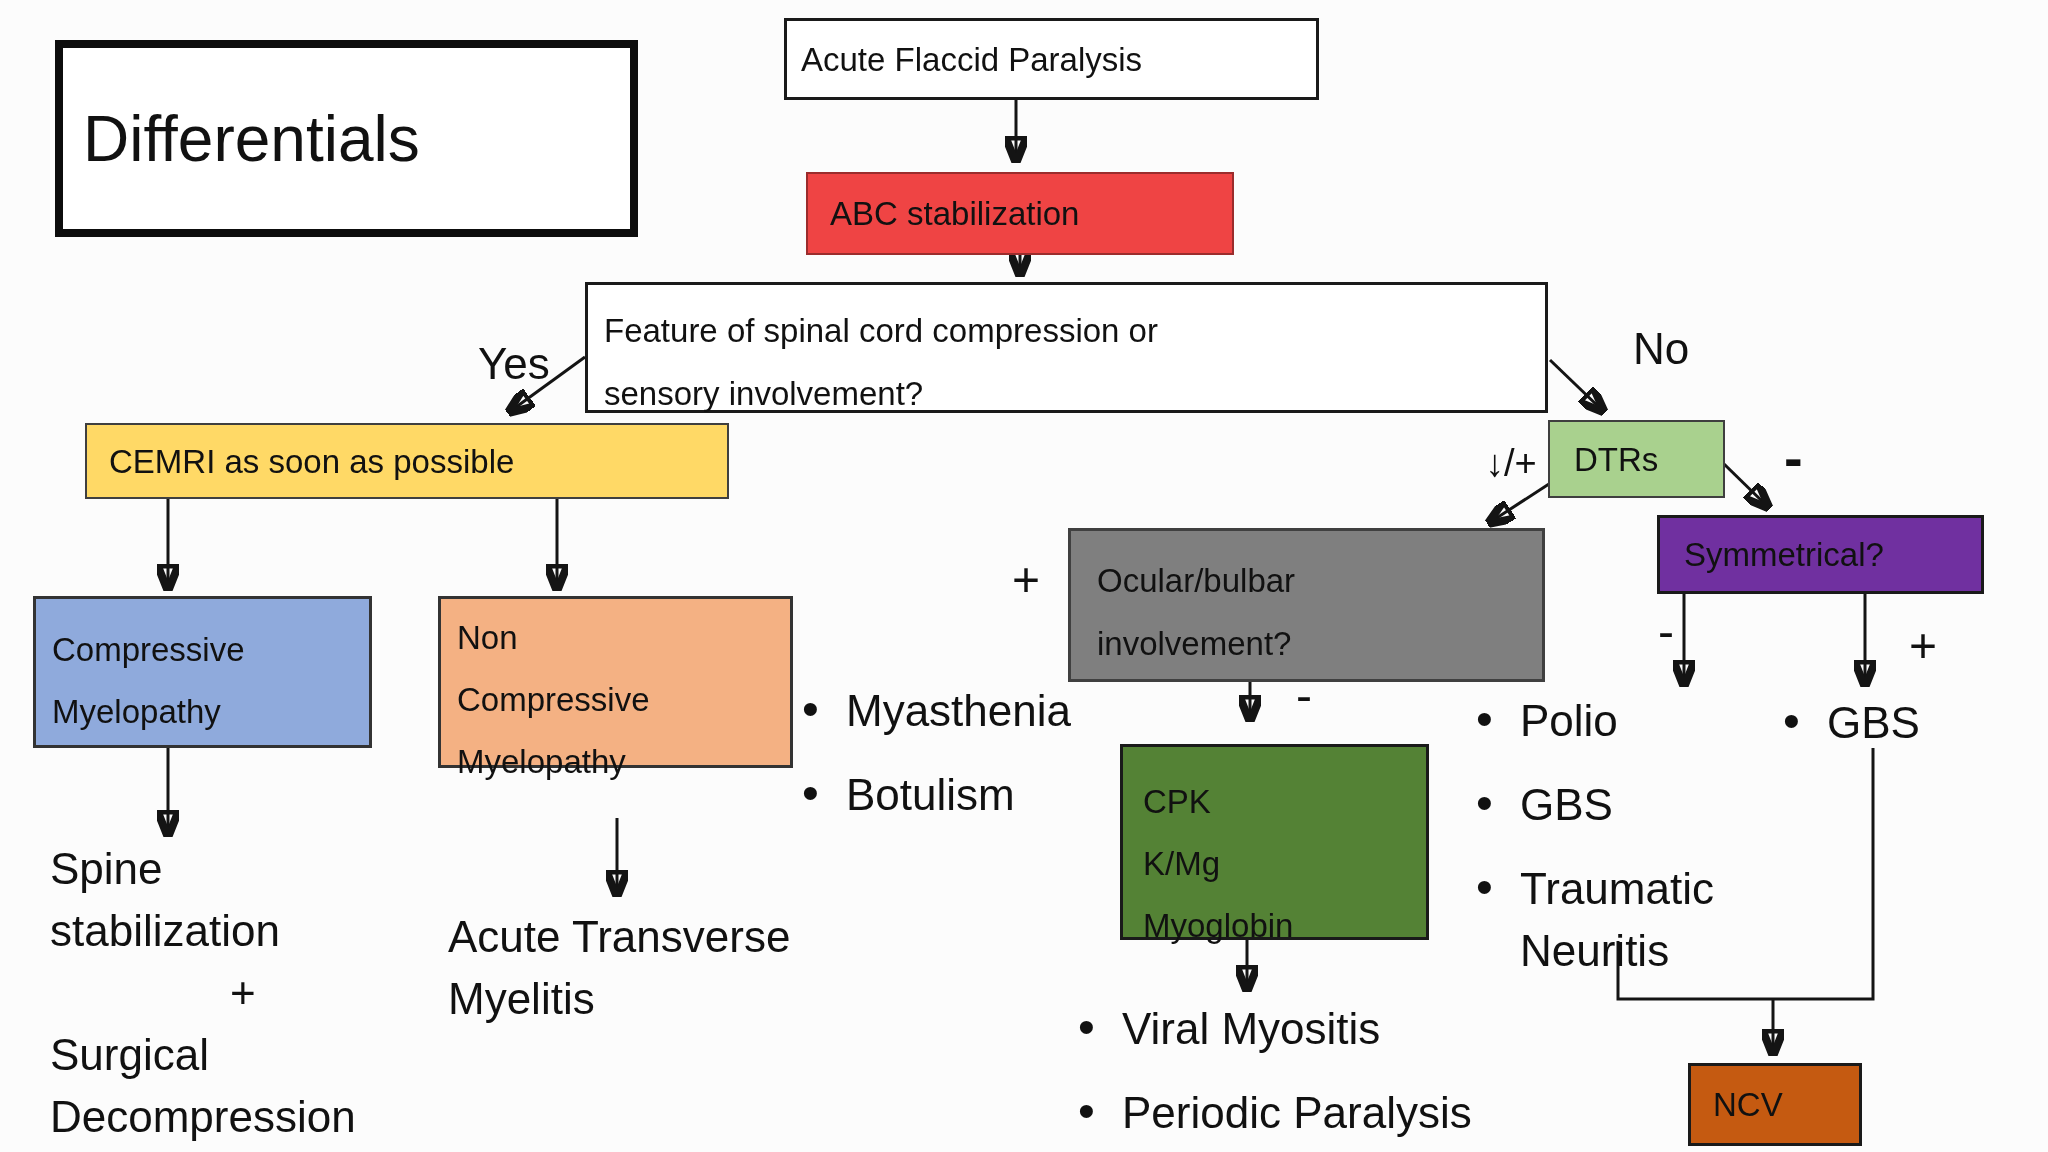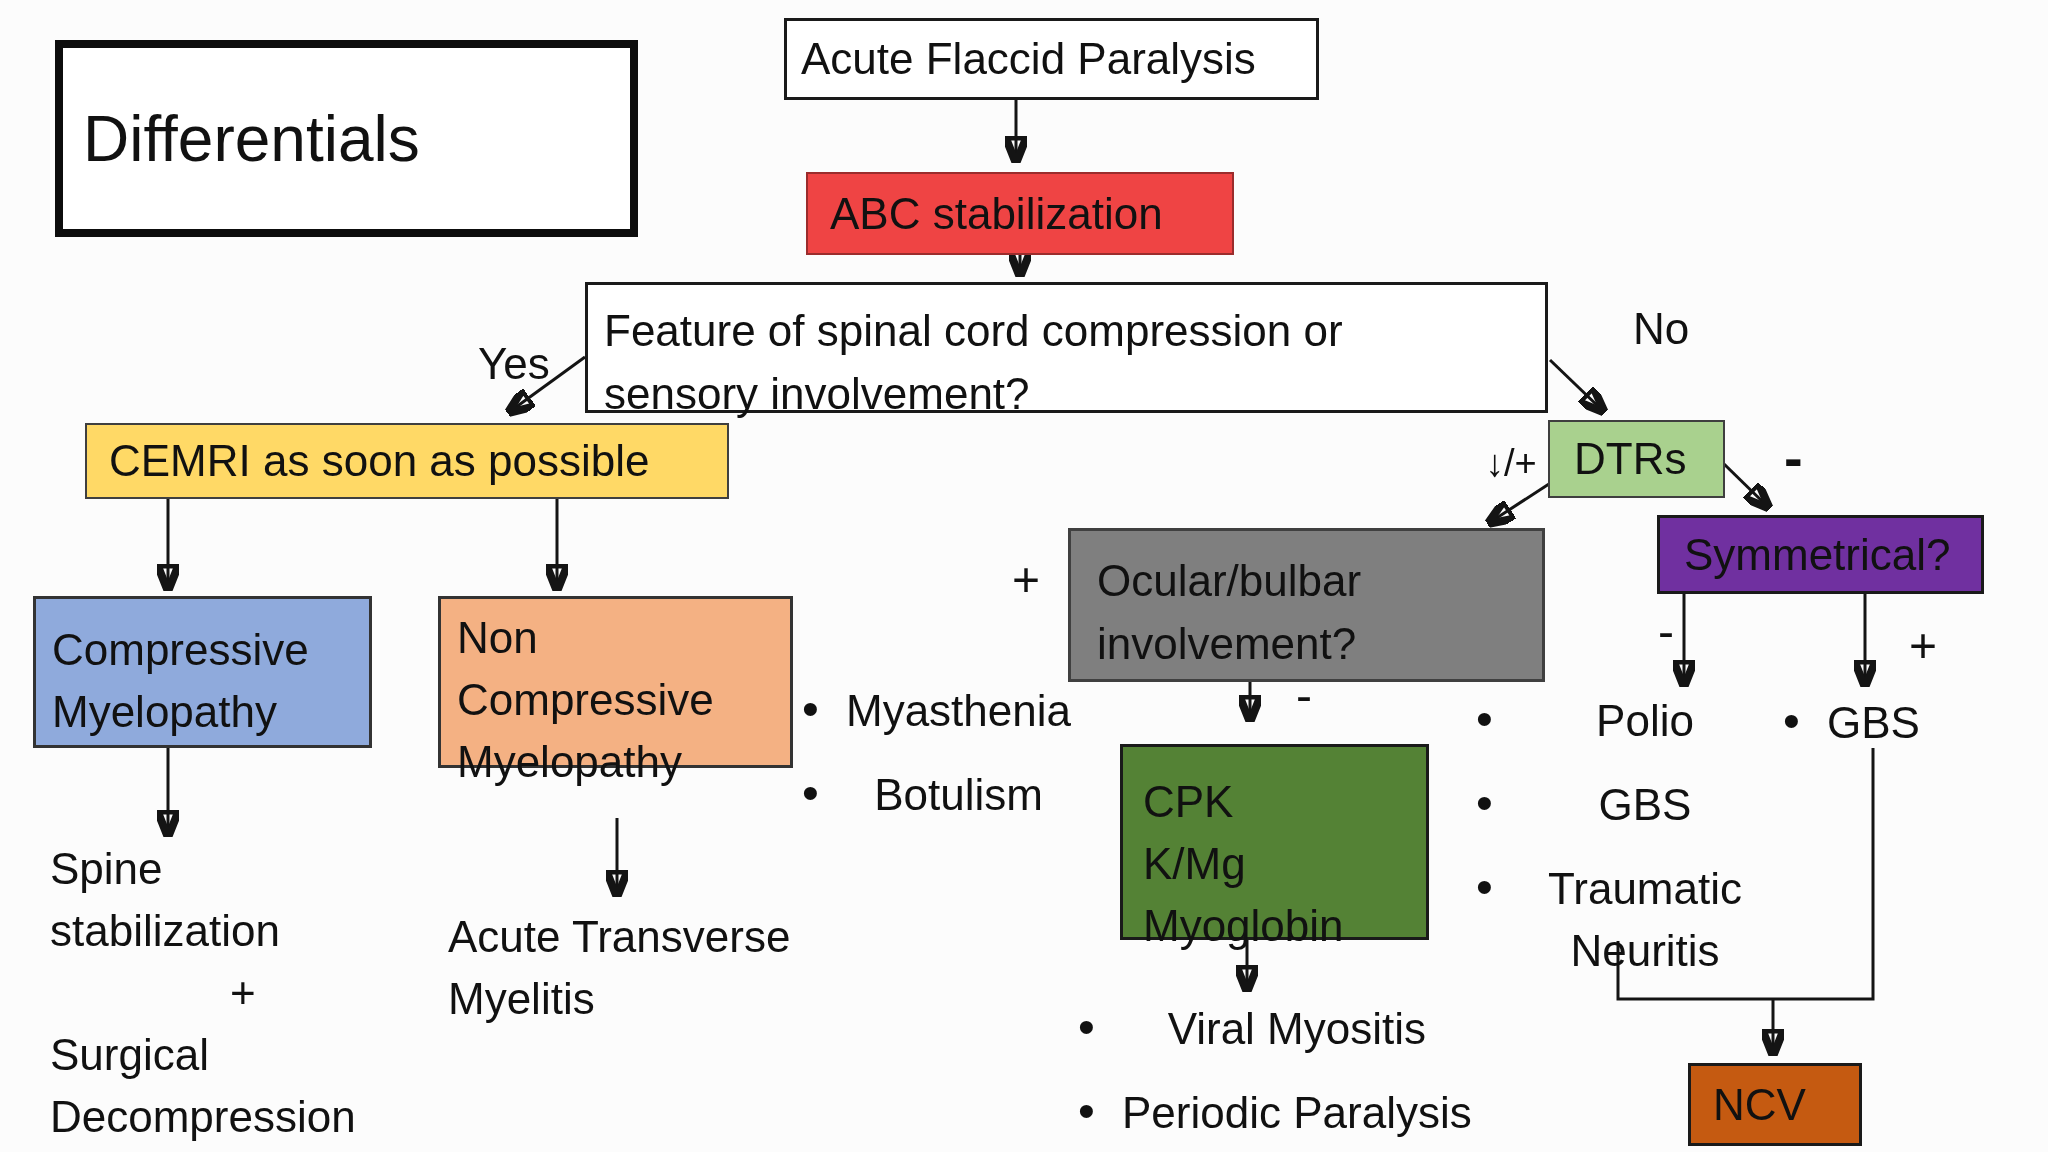--- a/index.html
+++ b/index.html
@@ -2,21 +2,21 @@
 <html><head>
 <meta charset="utf-8">
 <title>Slide</title>
 <style>
   html,body{margin:0;padding:0;background:#ffffff;}
   .canvas{position:relative;width:2048px;height:1152px;background:#fcfcfc;overflow:hidden;
           font-family:"Liberation Sans", sans-serif;color:#111;}
   svg.connectors{position:absolute;left:0;top:0;width:2048px;height:1152px;pointer-events:none;}
   svg.connectors line, svg.connectors path{stroke:#141414;stroke-width:3;fill:none;}
 
-  .node{position:absolute;box-sizing:border-box;font-size:44px;line-height:1.0;}
+  .node{position:absolute;box-sizing:border-box;font-size:33px;line-height:1.0;}
   .vcenter{display:flex;align-items:center;}
 
   .title-box{left:55px;top:40px;width:583px;height:197px;background:#ffffff;
              border:8px solid #0d0d0d;font-size:64px;padding-left:20px;}
   .afp{left:784px;top:18px;width:535px;height:82px;background:#ffffff;border:3px solid #1a1a1a;padding-left:14px;}
   .abc{left:806px;top:172px;width:428px;height:83px;background:#ef4444;border:2px solid rgba(0,0,0,.35);padding-left:22px;}
   .question{left:585px;top:282px;width:963px;height:131px;background:#ffffff;border:3px solid #1a1a1a;
             padding:14px 0 0 16px;line-height:63px;}
   .cemri{left:85px;top:423px;width:644px;height:76px;background:#ffd966;border:2px solid #3f3f3f;padding-left:22px;}
   .dtrs{left:1548px;top:420px;width:177px;height:78px;background:#a9d18e;border:2px solid #3f3f3f;padding-left:24px;}
@@ -26,30 +26,30 @@
   .compressive{left:33px;top:596px;width:339px;height:152px;background:#8faadc;border:3px solid #333;
                padding:20px 0 0 16px;line-height:62px;}
   .noncomp{left:438px;top:596px;width:355px;height:172px;background:#f4b183;border:3px solid #333;
            padding:8px 0 0 16px;line-height:62px;}
   .labs{left:1120px;top:727px;width:309px;height:196px;background:#548235;border:3px solid #1a1a1a;
         padding:24px 0 0 20px;line-height:62px;margin-top:17px;}
   .ncv{left:1688px;top:1063px;width:174px;height:83px;background:#c55a11;border:3px solid #1a1a1a;padding-left:22px;}
 
   .lbl{position:absolute;font-size:44px;margin-left:26px;}
   .lbl-yes{left:452px;top:339px;}
-  .lbl-no{left:1607px;top:304px;}
+  .lbl-no{left:1607px;top:324px;}
   .lbl-dtr-in{left:1459px;top:442px;font-size:38px;}
   .lbl-dtr-minus{left:1758px;top:425px;font-size:56px;font-weight:600;}
   .sign{font-size:48px;font-weight:500;}
   .lbl-oc-plus{left:986px;top:552px;}
   .lbl-oc-minus{left:1270px;top:668px;}
   .lbl-sym-minus{left:1632px;top:604px;}
   .lbl-sym-plus{left:1883px;top:618px;}
 
-  ul.ddx{position:absolute;margin:0;padding:0 0 0 46px;list-style:none;font-size:44px;text-align:center;}
+  ul.ddx{position:absolute;margin:0;padding:0 0 0 46px;list-style:none;font-size:44px;}
   ul.ddx li{position:relative;margin:0 0 22px 0;line-height:62px;}
   ul.ddx li::before{content:"\2022";position:absolute;left:-44px;top:-2px;font-size:48px;}
   .ddx-myasthenia{left:800px;top:680px;}
   .ddx-labs{left:1076px;top:998px;}
   .ddx-polio{left:1474px;top:690px;width:250px;}
   .ddx-polio li{margin-bottom:0;}
   .ddx-gbs{left:1781px;top:692px;}
 
   .tblock{position:absolute;font-size:44px;line-height:62px;}
   .t-plan{left:50px;top:838px;}

